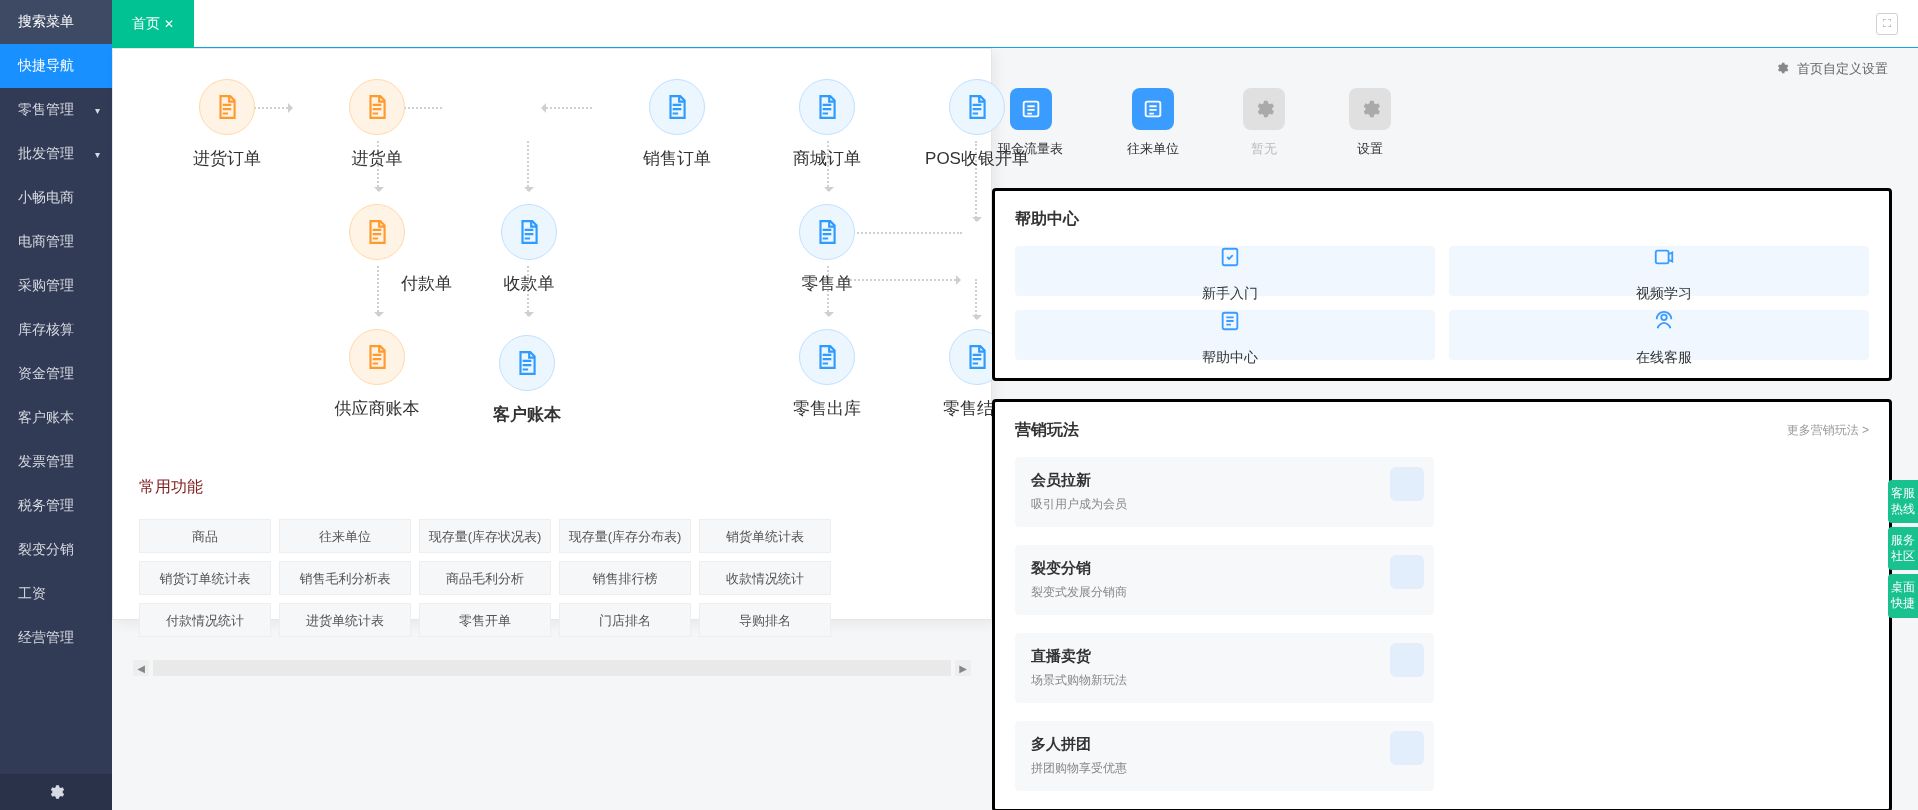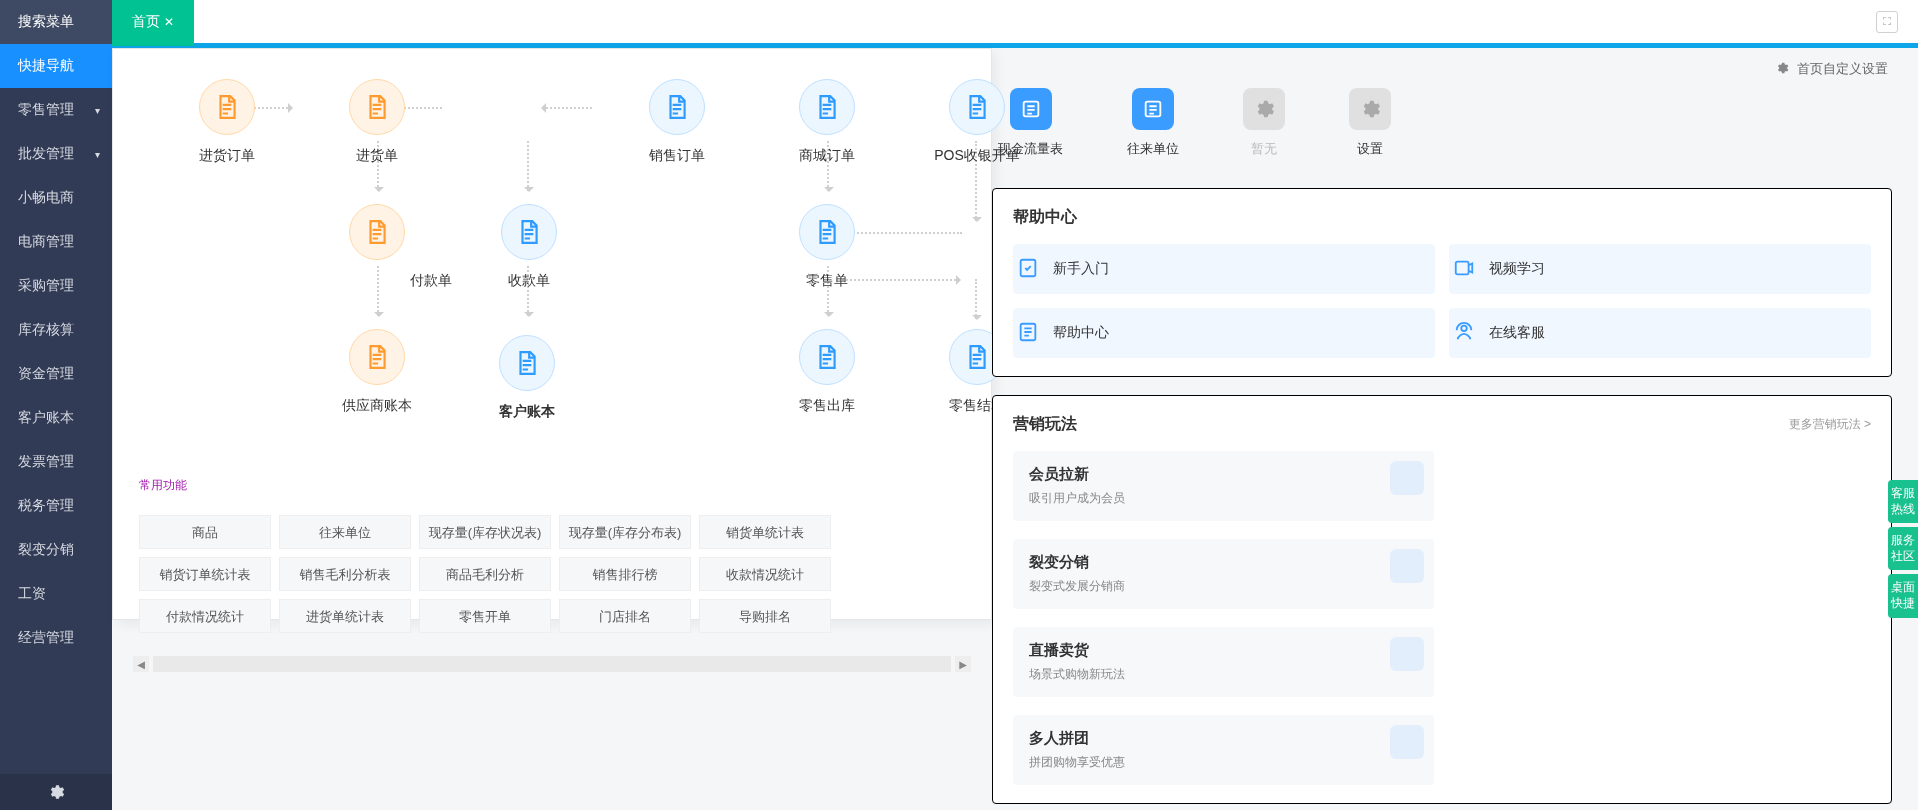--- a/index.html
+++ b/index.html
@@ -6,46 +6,46 @@
 body { width: 1918px; height: 810px; background: #f5f6f8; overflow: hidden; position: relative; }
 
 .sidebar { position: absolute; left: 0; top: 0; width: 112px; height: 810px; background: #323B55; color: #fff; display: flex; flex-direction: column; }
 .sidebar-item { height: 44px; display: flex; align-items: center; padding-left: 18px; font-size: 14px; cursor: pointer; position: relative; color: #d6dae2; }
 .sidebar-item.search { background: #3e4963; color: #fff; }
 .sidebar-item.active { background: #1890ff; color: #fff; }
 .sidebar-item .chev { position: absolute; right: 12px; font-size: 10px; color: #d6dae2; }
 .sidebar-footer { margin-top: auto; height: 36px; display: flex; align-items: center; justify-content: center; background: #2a3249; }
 .sidebar-footer svg { width: 18px; height: 18px; fill: #d6dae2; }
 
-.topbar { position: absolute; left: 112px; top: 0; right: 0; height: 48px; background: #fff; border-bottom: 5px solid #0ea5e9; display: flex; align-items: center; justify-content: flex-end; }
+.topbar { position: absolute; left: 112px; top: 0; right: 0; height: 48px; background: #fff; border-bottom: 1px solid #0ea5e9; display: flex; align-items: center; justify-content: flex-end; }
 .tab { height: 48px; padding: 0 20px; display: flex; align-items: center; font-size: 14px; }
 .tab.active { background: #00c292; color: #fff; }
 .top-close { margin-left: 4px; font-size: 12px; }
 .fullscreen-btn { margin-left: auto; margin-right: 20px; width: 22px; height: 22px; border: 1px solid #d0d0d0; border-radius: 3px; display: flex; align-items: center; justify-content: center; color: #999; cursor: pointer; font-size: 11px; }
 
 
 .flyout { position: absolute; left: 112px; top: 48px; width: 880px; height: 572px; background: #fff; border: 1px solid #e6e6e6; box-shadow: 4px 4px 12px rgba(0,0,0,.06); padding: 30px 14px 12px 14px; }
 .flow { position: relative; height: 390px; }
 .flow-node { position: absolute; width: 150px; text-align: center; }
 .flow-node .circle { width: 56px; height: 56px; border-radius: 50%; margin: 0 auto 12px; display: flex; align-items: center; justify-content: center; }
 .flow-node .circle.orange { background: #fff3e6; border: 1px solid #ffd9a8; }
 .flow-node .circle.orange svg { fill: #ff9b2e; }
 .flow-node .circle.blue { background: #ecf6ff; border: 1px solid #bfe0ff; }
 .flow-node .circle.blue svg { fill: #2e9bff; }
 .flow-node .circle svg { width: 26px; height: 26px; }
-.flow-node .label { font-size: 14px; color: #333; }
+.flow-node .label { font-size: 17px; color: #333; }
 
 .flow-arrow { position: absolute; color: #cfcfcf; font-size: 18px; }
 .flow-arrow.h { height: 2px; border-top: 2px dotted #d0d0d0; }
 .flow-arrow.h::after { content: ""; position: absolute; right: -6px; top: -6px; border: 5px solid transparent; border-left-color: #cfcfcf; }
 .flow-arrow.h.rev::after { right: auto; left: -6px; border-left-color: transparent; border-right-color: #cfcfcf; }
 .flow-arrow.v { width: 2px; border-left: 2px dotted #d0d0d0; }
 .flow-arrow.v::after { content: ""; position: absolute; bottom: -6px; left: -5px; border: 5px solid transparent; border-top-color: #cfcfcf; }
 
-.common-title { font-size: 12px; color: #a21caf; margin: 8px 0 10px 12px; }
+.common-title { font-size: 16px; color: #7f1d1d; margin: 8px 0 10px 12px; }
 .common-grid { display: flex; flex-wrap: wrap; gap: 8px; padding: 11px 12px; }
 .common-btn { width: 132px; height: 34px; line-height: 34px; text-align: center; font-size: 13px; color: #555; background: #f6f7f8; border: 1px solid #eee; cursor: pointer; }
 .hscroll { display: flex; align-items: center; margin-top: 12px; padding: 0 6px; }
 .hscroll .arrow { width: 16px; height: 16px; background: #eee; display: flex; align-items: center; justify-content: center; color: #888; font-size: 10px; cursor: pointer; }
 .hscroll .track { flex: 1; height: 16px; background: #e9e9e9; margin: 0 4px; }
 
 
 .right-area { position: absolute; left: 992px; top: 60px; right: 0; padding-right: 26px; }
 .custom-link { text-align: right; color: #666; font-size: 13px; margin-bottom: 10px; padding-right: 4px; }
 .custom-link .gear { display: inline-block; vertical-align: -2px; margin-right: 4px; }
@@ -53,25 +53,25 @@
 .shortcut-row { display: flex; gap: 64px; margin-bottom: 30px; padding-left: 6px; }
 .shortcut { text-align: center; cursor: pointer; }
 .shortcut .sq { width: 42px; height: 42px; border-radius: 8px; display: flex; align-items: center; justify-content: center; margin: 0 auto 10px; }
 .shortcut .sq.blue { background: #3b9cff; }
 .shortcut .sq.gray { background: #e0e0e0; }
 .shortcut .sq svg { width: 22px; height: 22px; fill: #fff; }
 .shortcut .sq.gray svg { fill: #aaa; }
 .shortcut .txt { font-size: 13px; color: #333; }
 .shortcut .txt.dim { color: #bbb; }
 
-.card { background: #fff; border: 1px solid #000000; border-radius: 4px; padding: 18px 20px; margin-bottom: 18px; }
+.card { background: #fff; border: 3px solid #000000; border-radius: 4px; padding: 18px 20px; margin-bottom: 18px; }
 .card-title { font-size: 16px; font-weight: 600; color: #333; margin-bottom: 16px; display: flex; align-items: center; justify-content: space-between; }
 .card-title .more { font-size: 12px; color: #999; font-weight: normal; cursor: pointer; }
 .help-grid { display: flex; flex-wrap: wrap; gap: 14px; }
-.help-item { width: calc(50% - 7px); height: 50px; background: #f0f7ff; border-radius: 4px; display: flex; align-items: center; padding-left: 4px; gap: 14px; cursor: pointer; }
+.help-item { width: calc(50% - 7px); height: 50px; background: #f0f7ff; border-radius: 4px; display: flex; align-items: center; padding-left: 10px; gap: 14px; cursor: pointer; flex-direction: column; }
 .help-item svg { width: 22px; height: 22px; fill: #3b9cff; }
 .help-item span { font-size: 14px; color: #333; }
 
 .market-grid { display: flex; flex-wrap: wrap; gap: 18px; }
 .market-item { width: calc(50% - 8px); background: #f7f8fa; border-radius: 4px; padding: 14px 16px; cursor: pointer; position: relative; overflow: hidden; }
 .market-item .mt { font-size: 15px; font-weight: 600; color: #333; margin-bottom: 6px; }
 .market-item .ms { font-size: 12px; color: #888; }
 .market-item .deco { position: absolute; right: 10px; top: 10px; width: 34px; height: 34px; background: #e3eefc; border-radius: 6px; }
 
 

